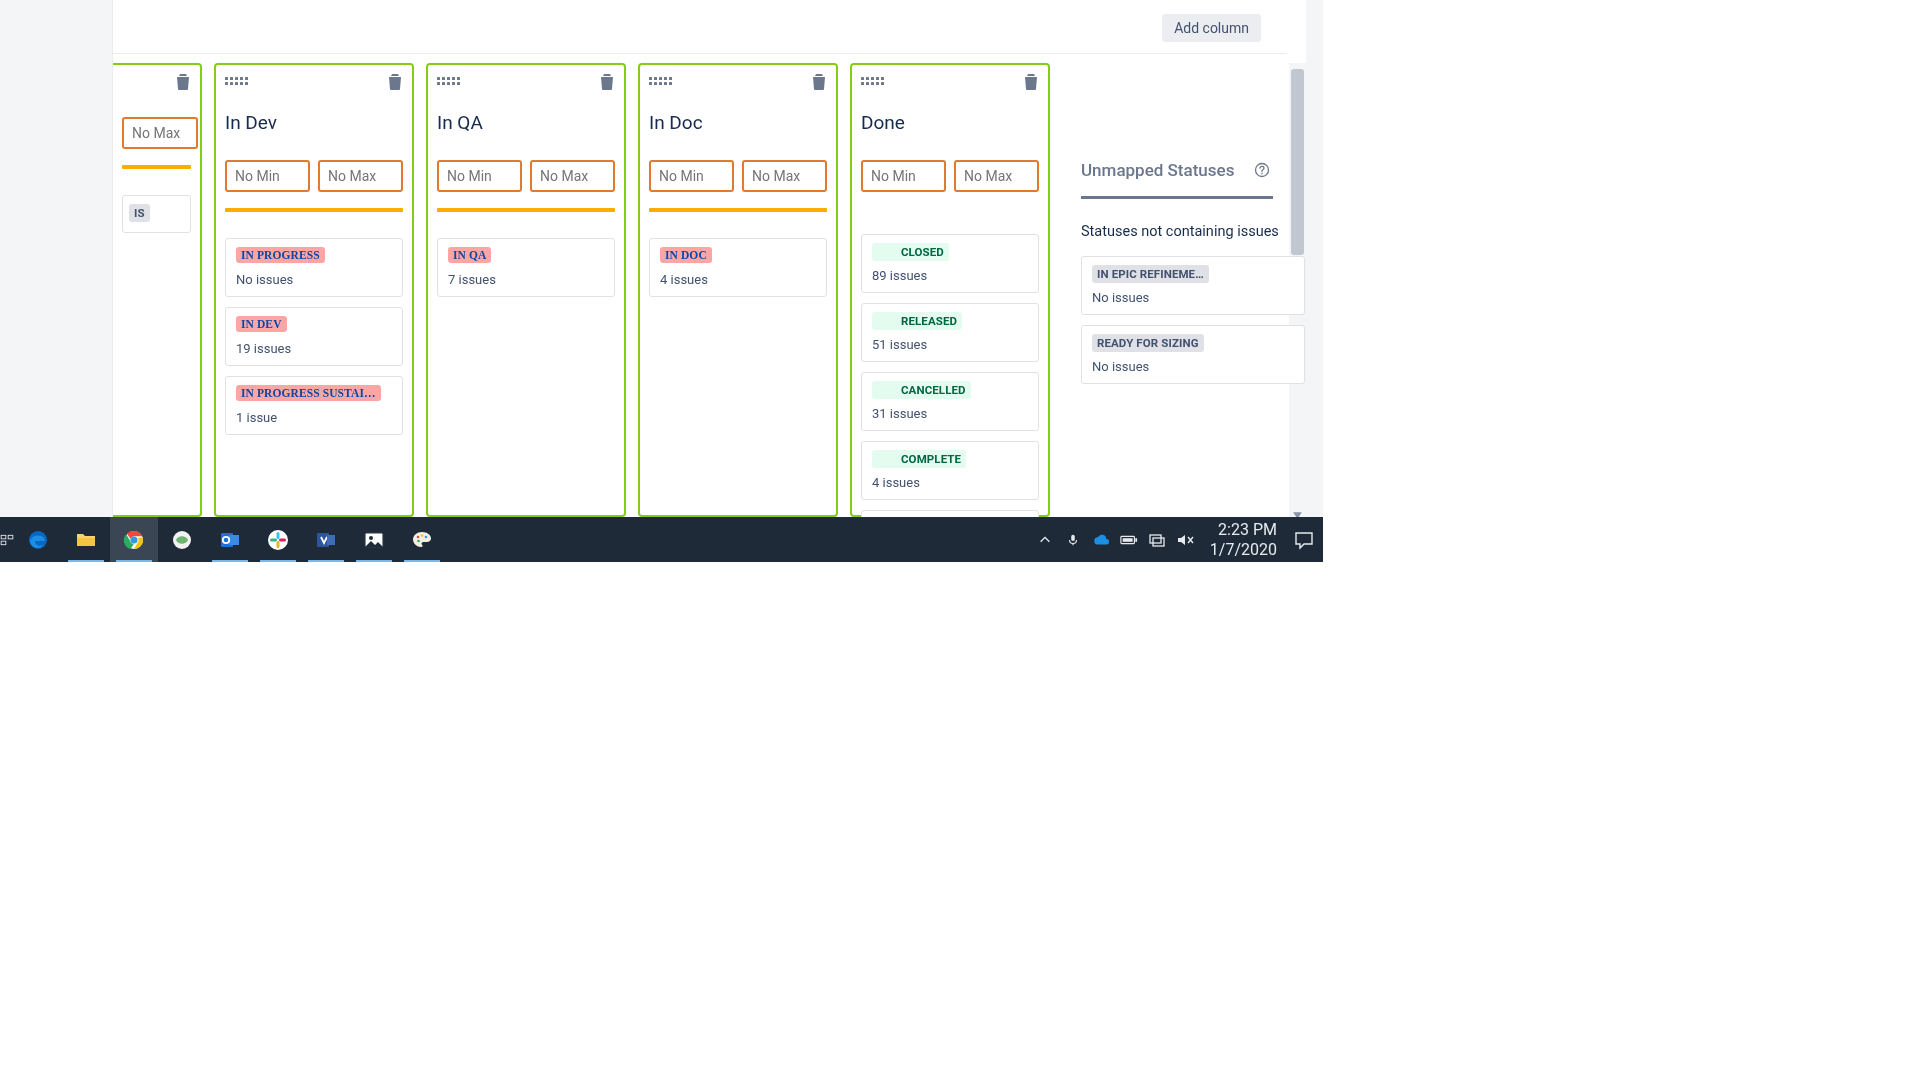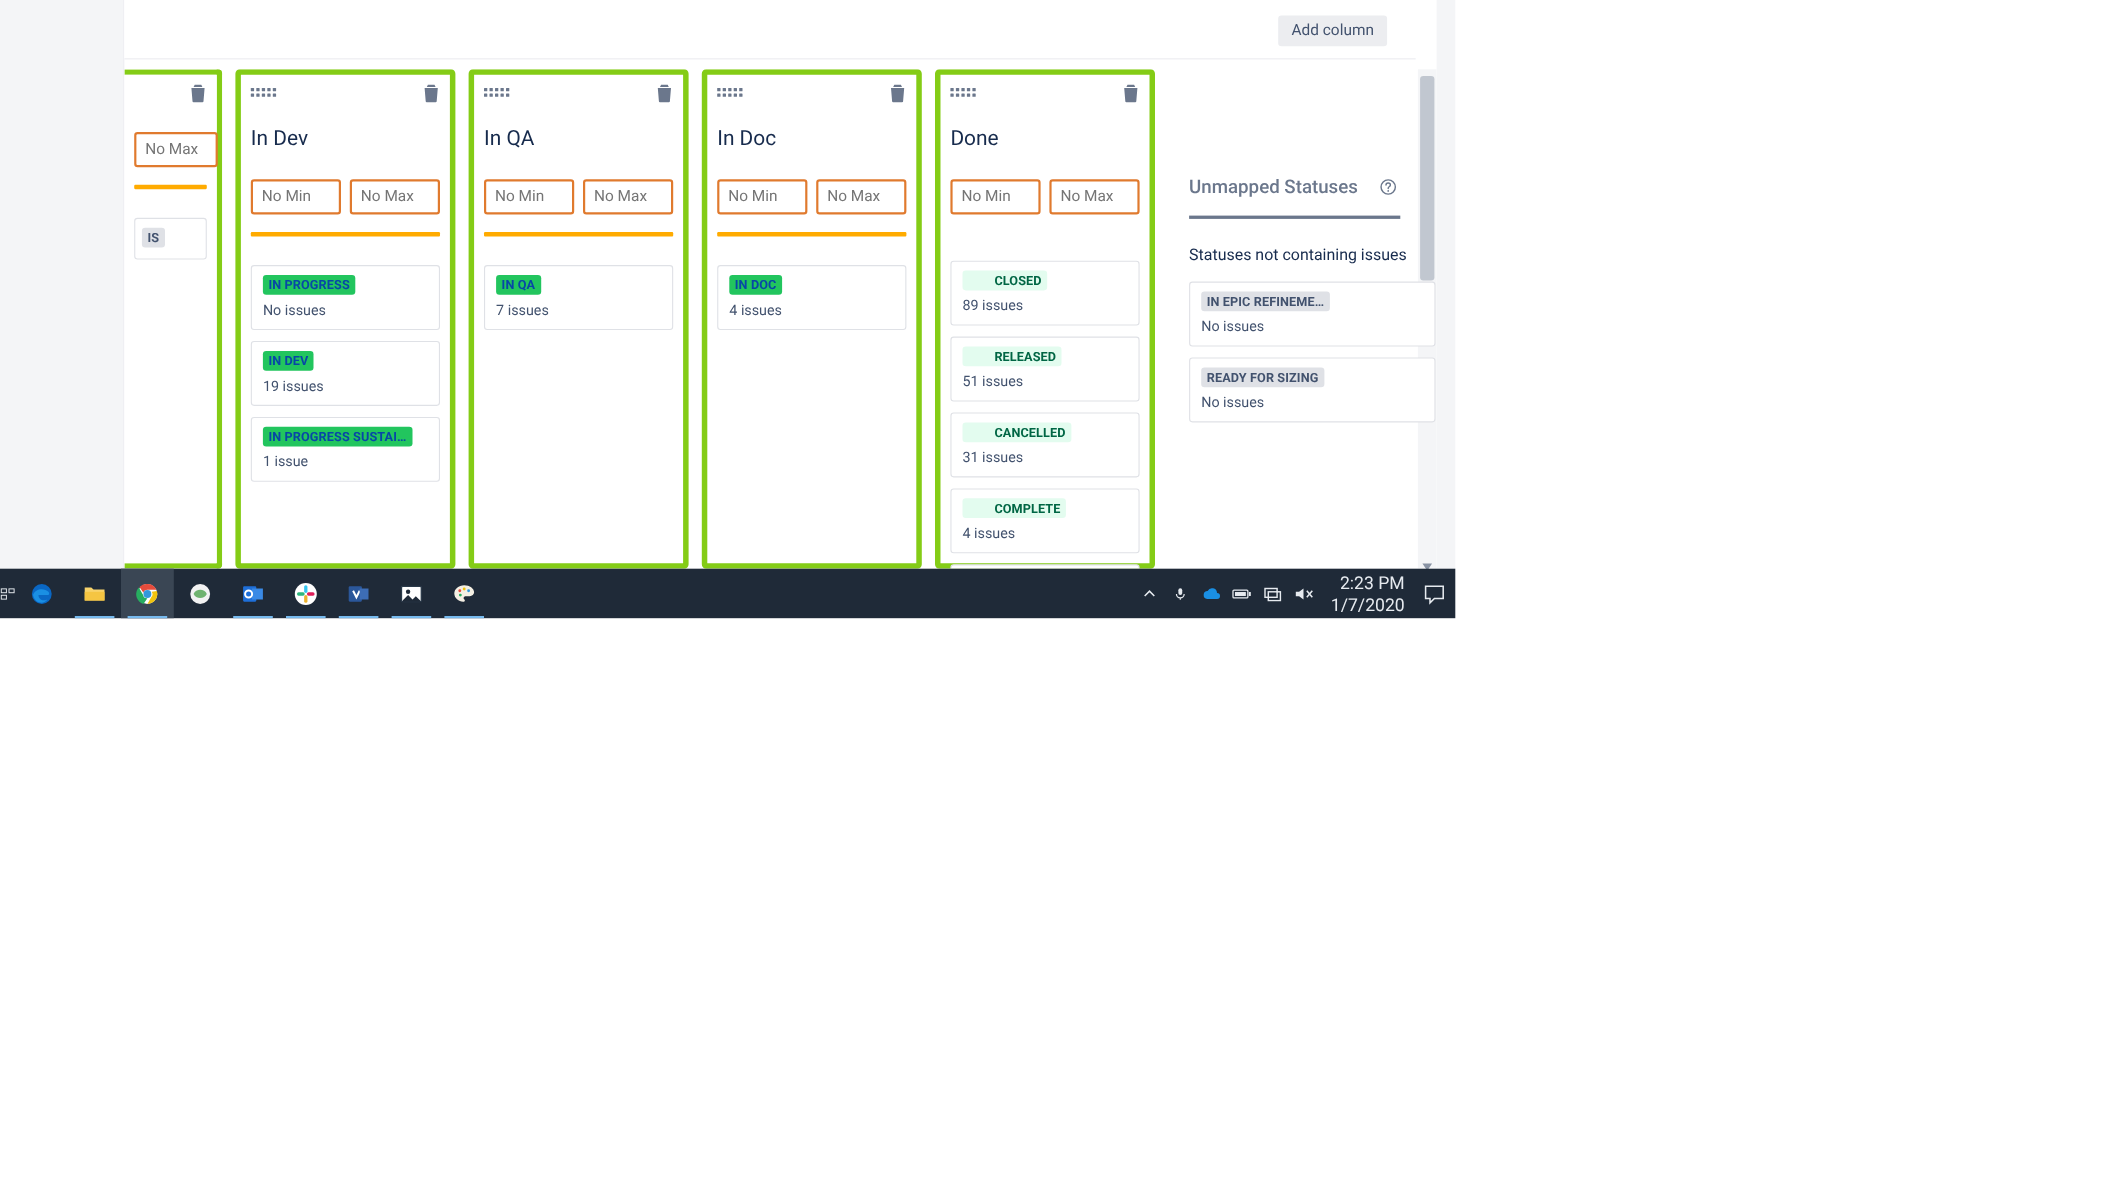--- a/index.html
+++ b/index.html
@@ -32,21 +32,21 @@
   }
   .columns-row {
     display: flex; gap: 12px; height: 100%;
     padding-left: 0; 
     position: relative;
   }
 
   .column {
     width: 200px; flex: 0 0 200px;
     background: #ffffff;
-    border: 5px solid #84cc16;
+    border: 2px solid #84cc16;
     border-radius: 4px;
     display: flex; flex-direction: column;
     position: relative;
     padding: 8px 9px 10px;
   }
   .column.first-cut {
     width: 89px; flex: 0 0 89px; border-left: none; border-top-left-radius: 0; border-bottom-left-radius: 0;
   }
 
   .col-head-row { display: flex; justify-content: space-between; align-items: center; height: 18px; }
@@ -80,21 +80,21 @@
   .status-card {
     border: 1px solid #dfe1e6; border-radius: 3px;
     padding: 8px 10px 9px; background: #fff; cursor: grab;
   }
   .status-chip {
     display: inline-block; padding: 2px 5px; border-radius: 3px;
     font-size: 11.5px; font-weight: 700; letter-spacing: 0.1px;
     max-width: 170px; white-space: nowrap; overflow: hidden; text-overflow: ellipsis;
     vertical-align: top;
   }
-  .chip-blue { background: #22c55e; color: #0747a6; }
+  .chip-blue { background: #fca5a5; color: #0747a6; font-family: Liberation Serif, serif; }
   .chip-green { background: #e3fcef; color: #006644; padding-left: 29px; }
   .chip-grey { background: #dfe1e6; color: #42526e; }
   .issue-count { color: #42526e; font-size: 13px; margin-top: 6px; }
 
   .column.first-cut .status-card { padding-left: 6px; padding-right: 6px; }
   .column.first-cut .status-chip { max-width: 70px; }
 
   
   .board-scroll {
     position: absolute; right: 0; top: 63px; width: 17px; bottom: 0;

